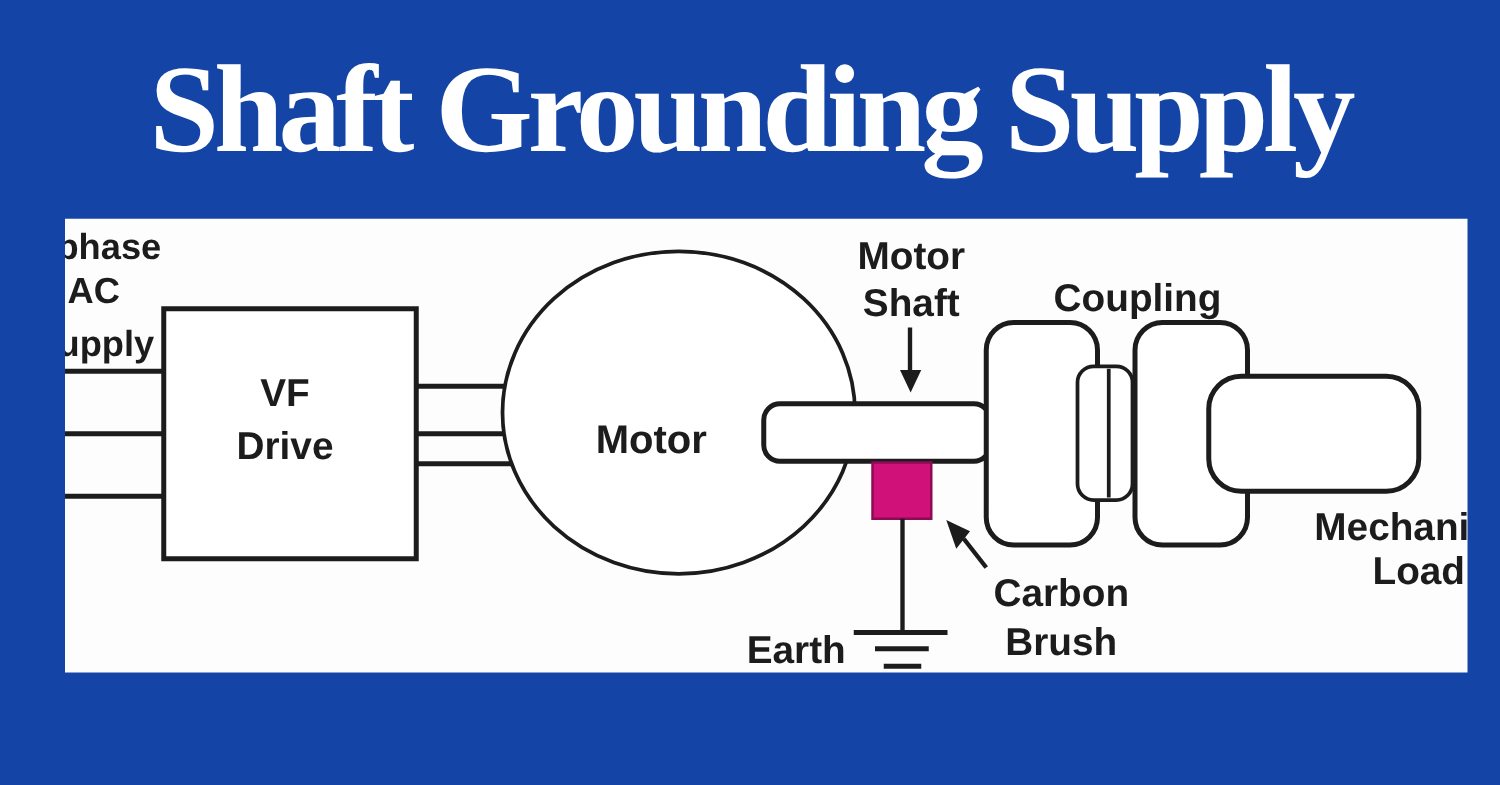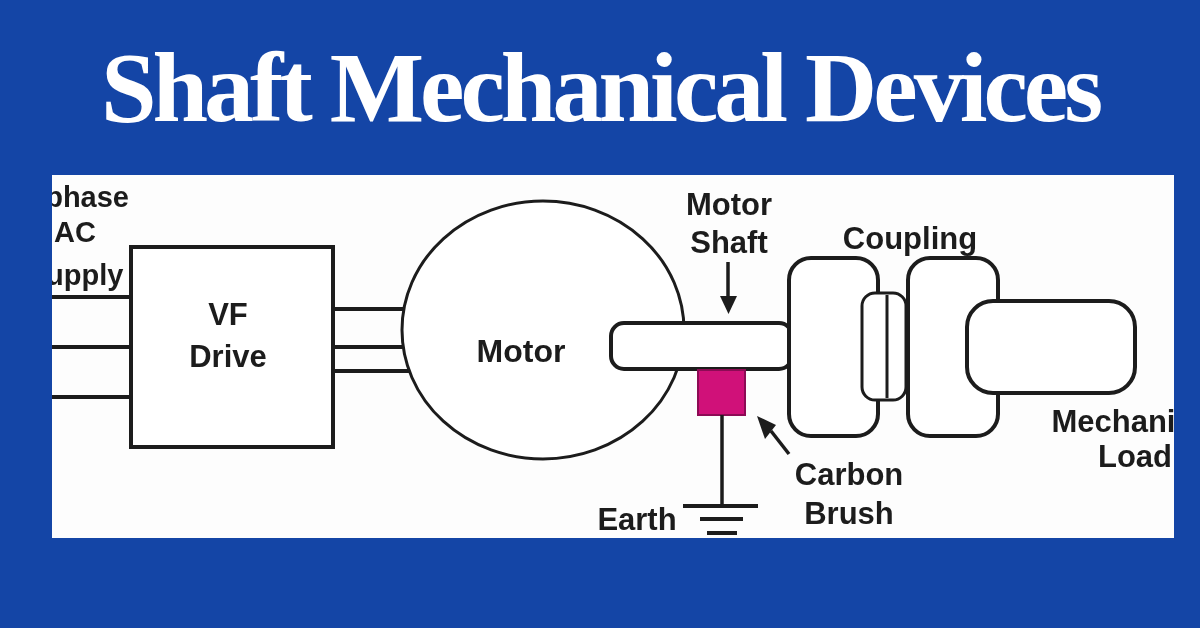--- a/index.html
+++ b/index.html
@@ -31,21 +31,21 @@
   .lbl{font-family:"Liberation Sans", sans-serif; font-weight:700;
        font-size:31px; fill:var(--ink);}
   .lbl-sm{font-size:29px;}
   .lbl-motor{font-size:32px;}
 </style>
 </head>
 <body>
 
 <div class="poster">
 
-  <h1 class="title">Shaft Mechanical Devices</h1>
+  <h1 class="title">Shaft Grounding Supply</h1>
 
   <div class="panel">
     <svg width="1122" height="363" viewBox="52 175 1122 363" xmlns="http://www.w3.org/2000/svg">
 
       <g>
         <line class="wire" x1="48" y1="297" x2="141" y2="297"></line>
         <line class="wire" x1="48" y1="347" x2="141" y2="347"></line>
         <line class="wire" x1="48" y1="397" x2="141" y2="397"></line>
       </g>
 

